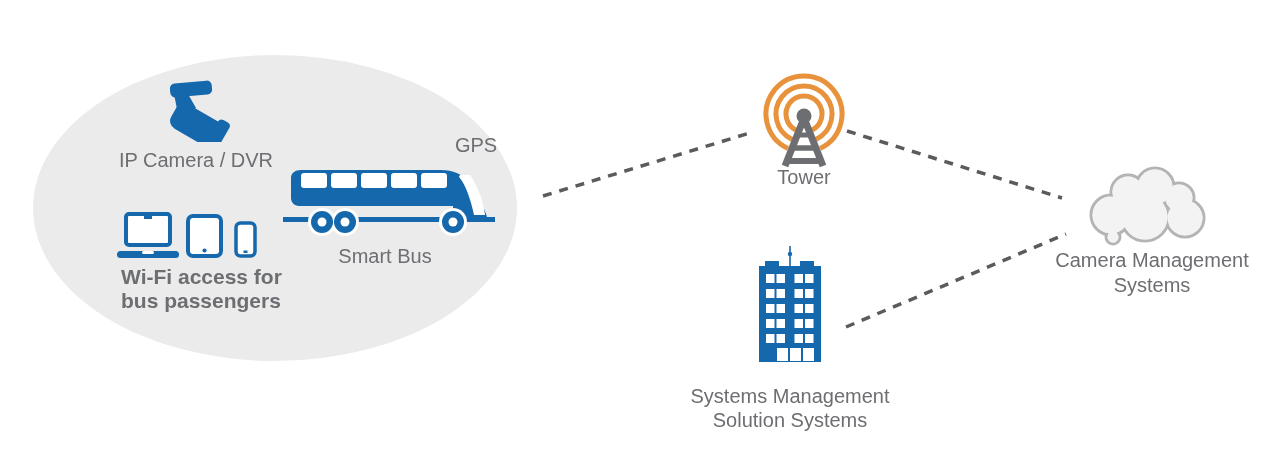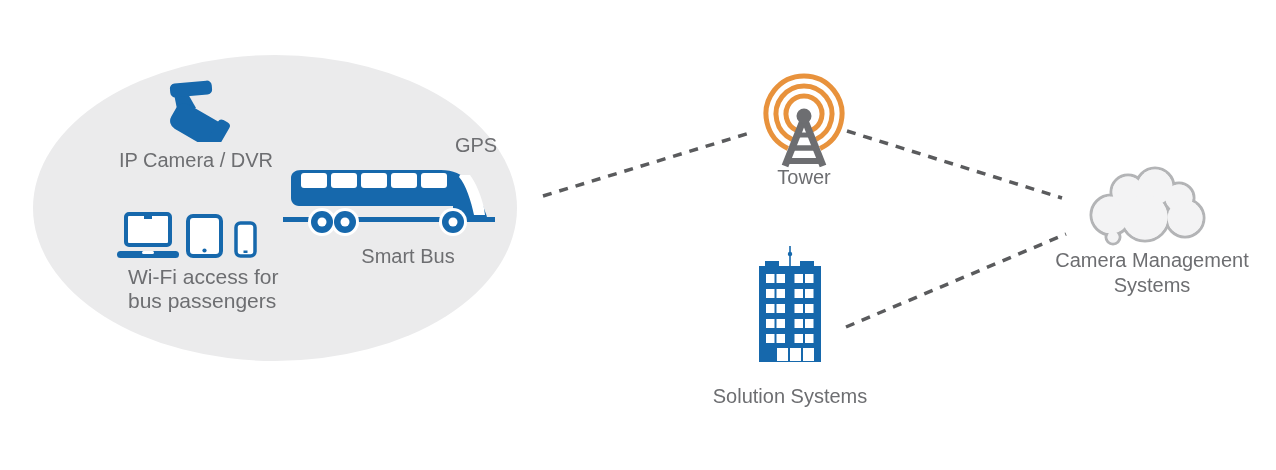--- a/index.html
+++ b/index.html
@@ -58,21 +58,21 @@
   <svg class="abs" style="left:186px;top:214px;" width="37" height="44" viewBox="0 0 37 44">
     <rect x="2" y="2" width="33" height="40" rx="5" fill="#ffffff" stroke="#1668ac" stroke-width="4"></rect>
     <circle cx="18.5" cy="36.5" r="2.1" fill="#1668ac"></circle>
   </svg>
 
   <svg class="abs" style="left:234px;top:221px;" width="23" height="37" viewBox="0 0 23 37">
     <rect x="2" y="2" width="19" height="33" rx="4.5" fill="#ffffff" stroke="#1668ac" stroke-width="3.5"></rect>
     <rect x="9.5" y="29.5" width="4" height="2.5" fill="#1668ac"></rect>
   </svg>
 
-  <div class="label" style="left:128px;top:265px;width:190px;font-size:21px;line-height:23.5px;">
+  <div class="label" style="left:121px;top:265px;width:190px;font-size:21px;line-height:23.5px;font-weight:bold;">
     <span>Wi-Fi access for</span>
     <span>bus passengers</span>
   </div>
 
   <div class="label center" style="left:426px;top:134px;width:100px;">GPS</div>
 
   <svg class="abs" style="left:283px;top:166px;" width="213" height="76" viewBox="0 0 213 76">
     <rect x="0" y="51" width="212" height="5" fill="#1668ac"></rect>
     <path fill="#1668ac" d="M18,4 H158 C170,4 179,8 186,16 C192,23 197,32 200,40 L203,48
              C204,50 204,52 204,52 H170 L170,40 H16 C11,40 8,36 8,32 V12 C8,7 12,4 18,4 Z"></path>
@@ -90,21 +90,21 @@
       <circle cx="170" cy="56" r="14" fill="#ffffff"></circle>
       <circle cx="39" cy="56" r="11" fill="#1668ac"></circle>
       <circle cx="62" cy="56" r="11" fill="#1668ac"></circle>
       <circle cx="170" cy="56" r="11" fill="#1668ac"></circle>
       <circle cx="39" cy="56" r="4.5" fill="#ffffff"></circle>
       <circle cx="62" cy="56" r="4.5" fill="#ffffff"></circle>
       <circle cx="170" cy="56" r="4.5" fill="#ffffff"></circle>
     </g>
   </svg>
 
-  <div class="label center" style="left:333px;top:245px;width:150px;">Smart Bus</div>
+  <div class="label center" style="left:310px;top:245px;width:150px;">Smart Bus</div>
 
   <svg class="abs" style="left:758px;top:73px;" width="92" height="98" viewBox="0 0 92 98">
     <g stroke="#e8923c" stroke-width="5" fill="none">
       <path d="M38.4,57.3 A18,18 0 1 1 53.6,57.3"></path>
       <path d="M34.2,66.4 A28,28 0 1 1 57.8,66.4"></path>
       <path d="M29.9,75.4 A38,38 0 1 1 62.1,75.4"></path>
     </g>
     <g stroke="#6d6e71" fill="none">
       <line x1="46" y1="45" x2="27" y2="93" stroke-width="7"></line>
       <line x1="46" y1="45" x2="65" y2="93" stroke-width="7"></line>
@@ -148,20 +148,21 @@
         <rect x="47" y="88" width="8.5" height="9"></rect>
     </g>
     <g fill="#ffffff">
       <rect x="19" y="102" width="11" height="13"></rect>
       <rect x="32" y="102" width="11" height="13"></rect>
       <rect x="45" y="102" width="11" height="13"></rect>
     </g>
   </svg>
 
   <div class="label center" style="left:690px;top:384px;width:200px;line-height:24px;">
+    <span>Systems Management</span>
     <span>Solution Systems</span>
   </div>
 
   <svg class="abs" style="left:1083px;top:161px;" width="130" height="88" viewBox="0 0 130 88">
     <g stroke="#b3b4b6" stroke-width="3" fill="#f3f3f4">
       <circle cx="30" cy="76" r="7"></circle>
       <circle cx="28" cy="54" r="20"></circle>
       <circle cx="45" cy="31" r="17"></circle>
       <circle cx="72" cy="26" r="19"></circle>
       <circle cx="96" cy="37" r="15"></circle>

